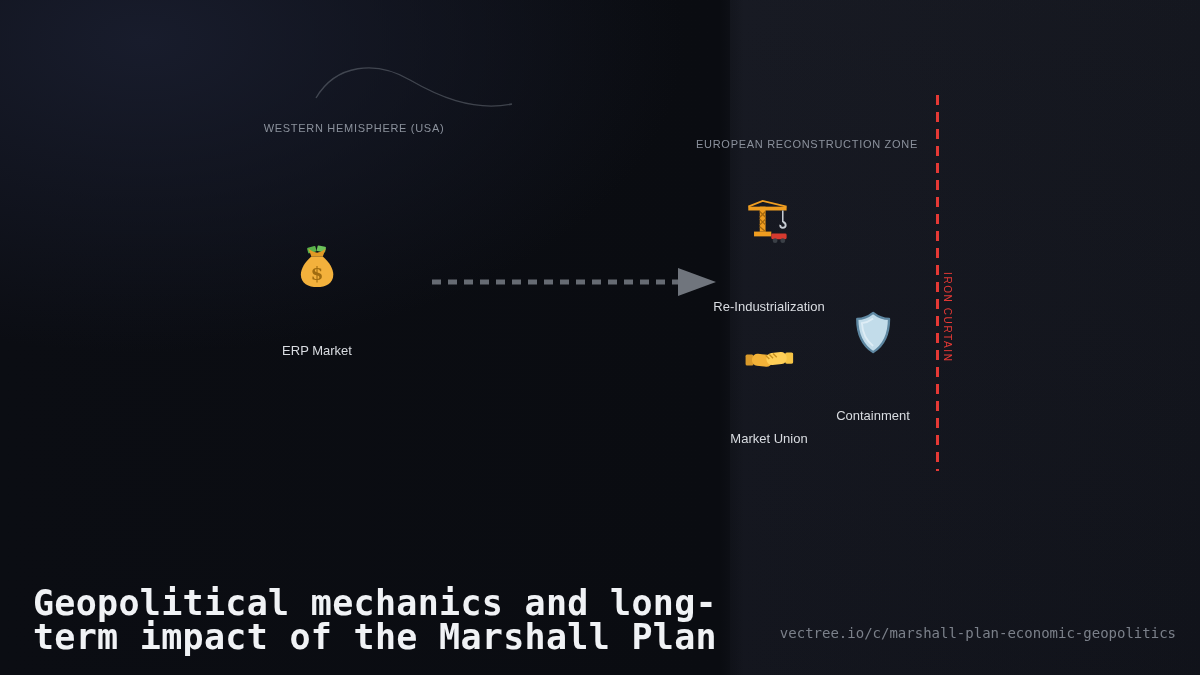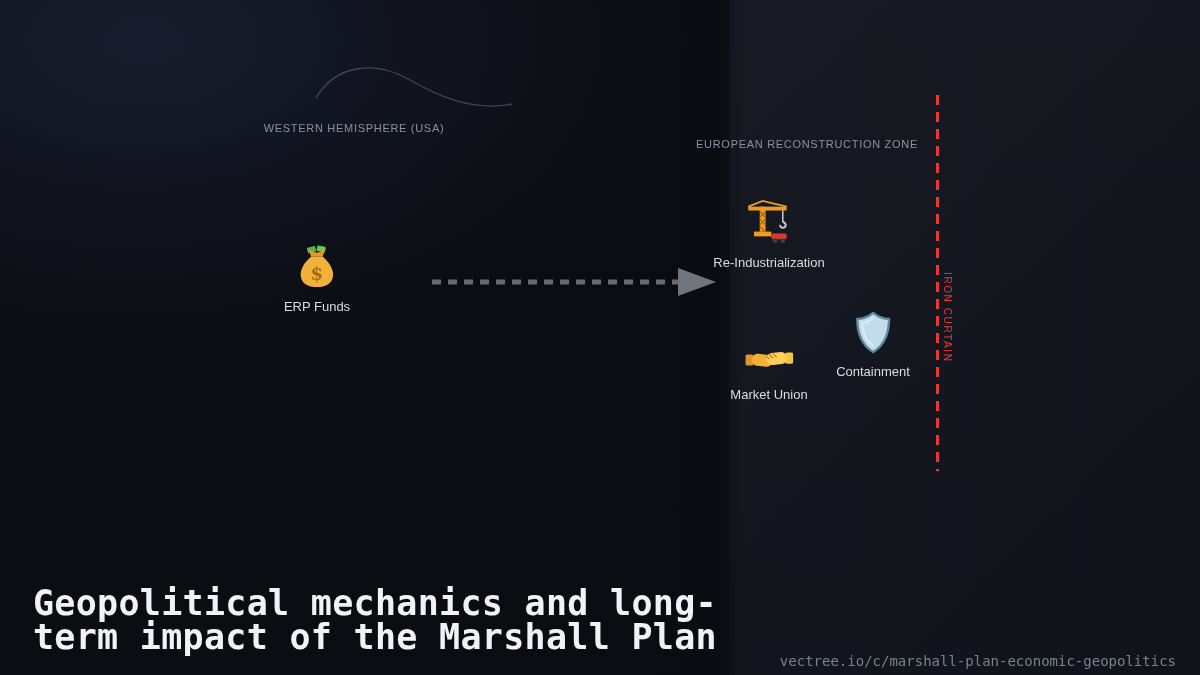--- a/index.html
+++ b/index.html
@@ -34,21 +34,21 @@
   .region-east { left: 807px; top: 122px; margin-top: 16px; }
 
   .node {
     position: absolute;
     transform: translateX(-50%);
     display: flex;
     flex-direction: column;
     align-items: center;
     gap: 6px;
   }
-  .node-label { color: #d9dce1; font-size: 13px; white-space: nowrap; }
+  .node-label { color: #d9dce1; font-size: 13px; white-space: nowrap; margin-top: 44px; }
   .node-erp        { left: 317px; top: 245px; }
   .node-reindus    { left: 769px; top: 199px; }
   .node-market     { left: 769px; top: 343px; }
   .node-contain    { left: 873px; top: 311px; }
 
   .flow-arrow { position: absolute; left: 428px; top: 266px; }
 
   .iron-curtain-line {
     position: absolute;
     left: 936px; top: 95px;
@@ -95,21 +95,20 @@
     font-size: 35px;
     line-height: 33.5px;
     letter-spacing: 0.3px;
   }
   .page-url {
     position: absolute; right: 24px; top: 625px;
     color: #7b808a;
     font-family: "DejaVu Sans Mono", monospace;
     font-size: 14px;
     white-space: nowrap;
-    margin-top: 28px;
   }
 </style>
 </head>
 <body>
 
 <div class="canvas">
   <div class="bg-band"></div>
 
   <svg class="wave-curve" width="200" height="62" viewBox="0 0 200 62">
     <path d="M2 40 C 22 6 62 2 96 22 C 122 37 158 54 198 46" fill="none" stroke="#7a8089" stroke-opacity="0.45" stroke-width="1.3"></path>
@@ -121,21 +120,21 @@
   <div class="node node-erp">
     <span class="icon">
       <svg width="42" height="44" viewBox="0 0 44 46">
         <rect x="12" y="2" width="9" height="6" rx="1" fill="#59b24a" transform="rotate(-15 16 5)"></rect>
         <rect x="22" y="1" width="9" height="6" rx="1" fill="#6cc25b" transform="rotate(12 26 4)"></rect>
         <path d="M16 12 L13 4 C17 7 20 8 22 8 C24 8 27 7 31 4 L28 12 Z" fill="#e09a26"></path>
         <path d="M16 12 h12 c7 6 11 13 11 19 c0 9 -8 13 -17 13 c-9 0 -17 -4 -17 -13 c0 -6 4 -13 11 -19 z" fill="#f3b13c"></path>
         <text x="22" y="37" text-anchor="middle" font-family="DejaVu Serif, serif" font-size="19" font-weight="bold" fill="#a06c10">$</text>
       </svg>
     </span>
-    <span class="node-label">ERP Funds</span>
+    <span class="node-label">ERP Market</span>
   </div>
 
   <div class="node node-reindus">
     <span class="icon">
       <svg width="46" height="46" viewBox="0 0 48 48">
         <path d="M2 8 L17 2 L42 8" fill="none" stroke="#ef9d20" stroke-width="2"></path>
         <rect x="2" y="8" width="40" height="4" fill="#ef9d20"></rect>
         <rect x="14" y="8" width="6" height="26" fill="#ef9d20"></rect>
         <path d="M14 13 L20 19 M20 13 L14 19 M14 21 L20 27 M20 21 L14 27 M14 29 L20 34" stroke="#a86a0e" stroke-width="1.4"></path>
         <line x1="38" y1="12" x2="38" y2="24" stroke="#c8cdd4" stroke-width="1.6"></line>

